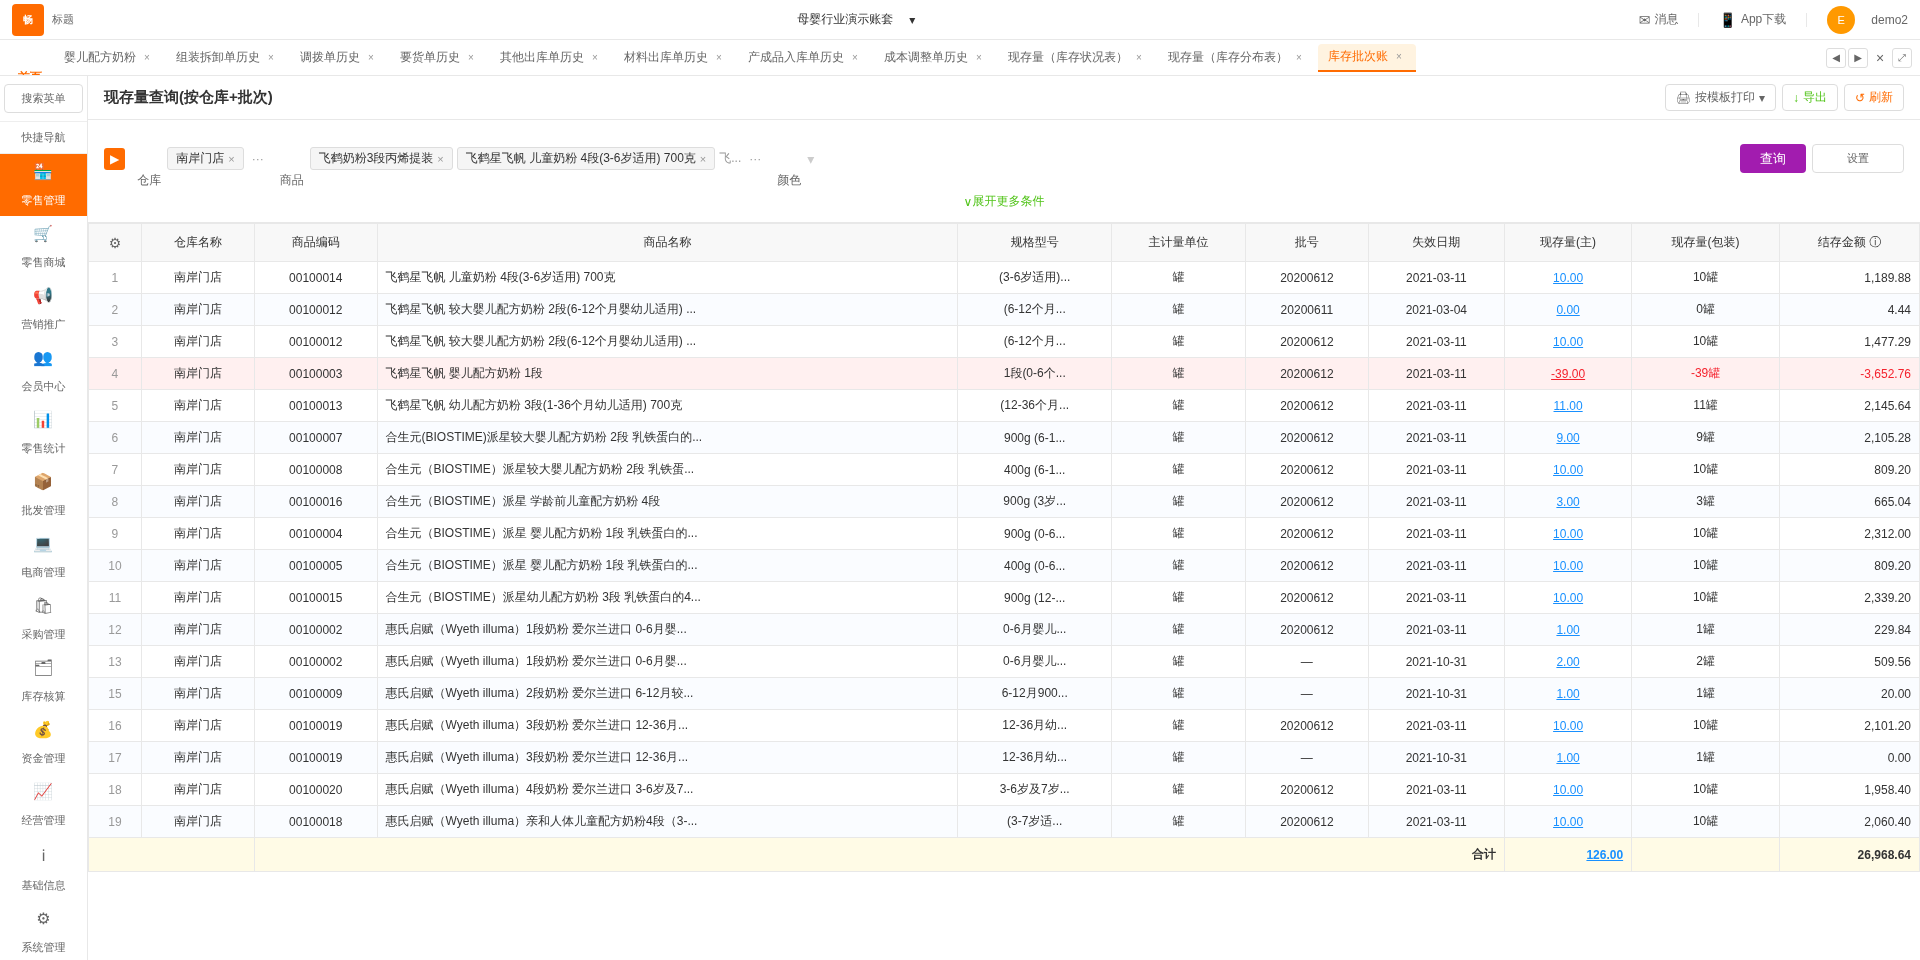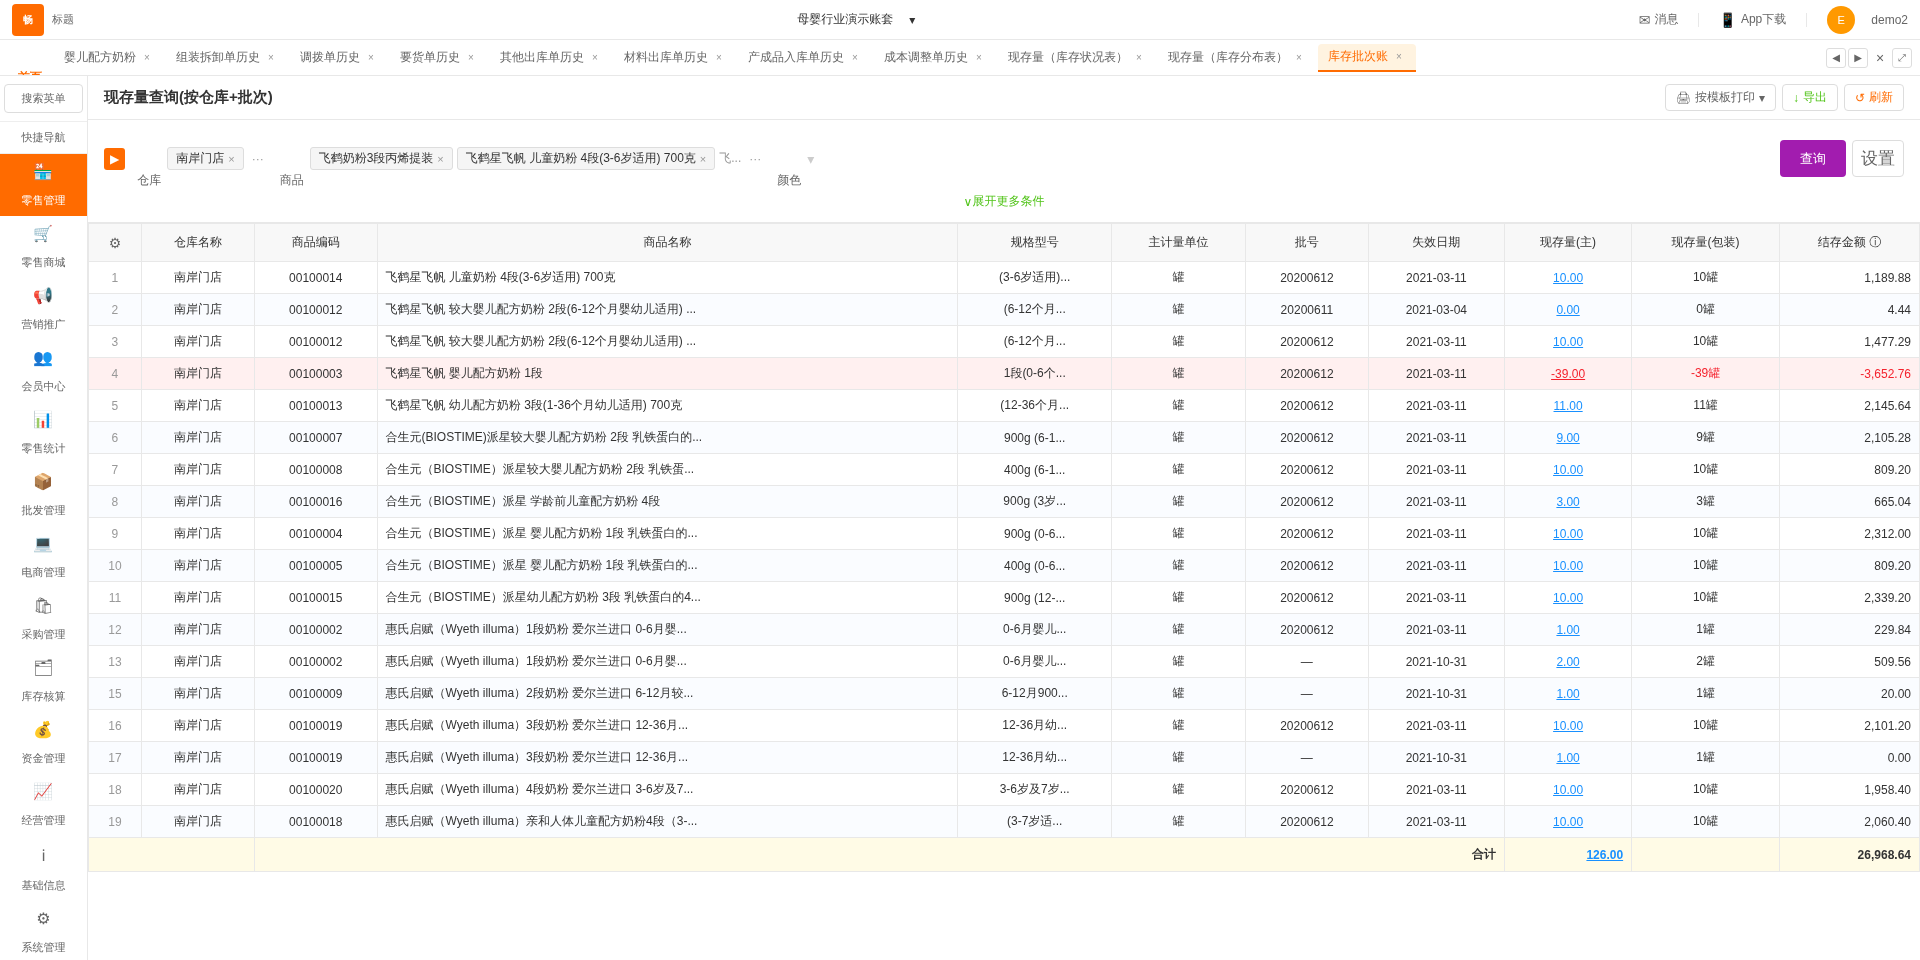--- a/index.html
+++ b/index.html
@@ -42,21 +42,21 @@
     
     .content-area { flex: 1; display: flex; flex-direction: column; overflow: hidden; }
 
     
     .page-header { background: #fff; padding: 8px 16px; display: flex; align-items: center; justify-content: space-between; border-bottom: 1px solid #e8e8e8; }
     .page-title { font-size: 15px; font-weight: bold; color: #333; }
     .btn-print { display: flex; align-items: center; gap: 4px; padding: 4px 10px; border: 1px solid #ddd; border-radius: 4px; cursor: pointer; font-size: 12px; color: #666; background: #fff; }
     .btn-export { display: flex; align-items: center; gap: 4px; padding: 4px 10px; border: 1px solid #ddd; border-radius: 4px; cursor: pointer; font-size: 12px; color: #52c41a; background: #fff; }
     .btn-refresh { display: flex; align-items: center; gap: 4px; padding: 4px 10px; border: 1px solid #ddd; border-radius: 4px; cursor: pointer; font-size: 12px; color: #ff6b00; background: #fff; }
     .btn-query { padding: 4px 20px; background: #a21caf; color: #fff; border: none; border-radius: 4px; cursor: pointer; font-size: 13px; }
-    .btn-settings { padding: 6px 8px; border: 1px solid #ddd; background: #fff; border-radius: 4px; cursor: pointer; font-size: 17px; color: #666; }
+    .btn-settings { padding: 6px 34px; border: 1px solid #ddd; background: #fff; border-radius: 4px; cursor: pointer; font-size: 11px; color: #666; }
 
     
     .filter-area { background: #fff; padding: 8px 16px; border-bottom: 1px solid #e8e8e8; }
     .filter-row { display: flex; align-items: center; gap: 12px; flex-wrap: wrap; }
     .filter-item { display: flex; align-items: center; gap: 6px; }
     .filter-label { font-size: 12px; color: #666; white-space: nowrap; margin-top: 44px; }
     .filter-tags { display: flex; align-items: center; gap: 4px; flex-wrap: wrap; }
     .filter-tag { display: flex; align-items: center; gap: 4px; padding: 2px 8px; background: #f5f5f5; border: 1px solid #ddd; border-radius: 3px; font-size: 12px; cursor: pointer; }
     .filter-tag .remove { color: #999; font-size: 11px; cursor: pointer; }
     .filter-more { color: #999; font-size: 12px; cursor: pointer; }

